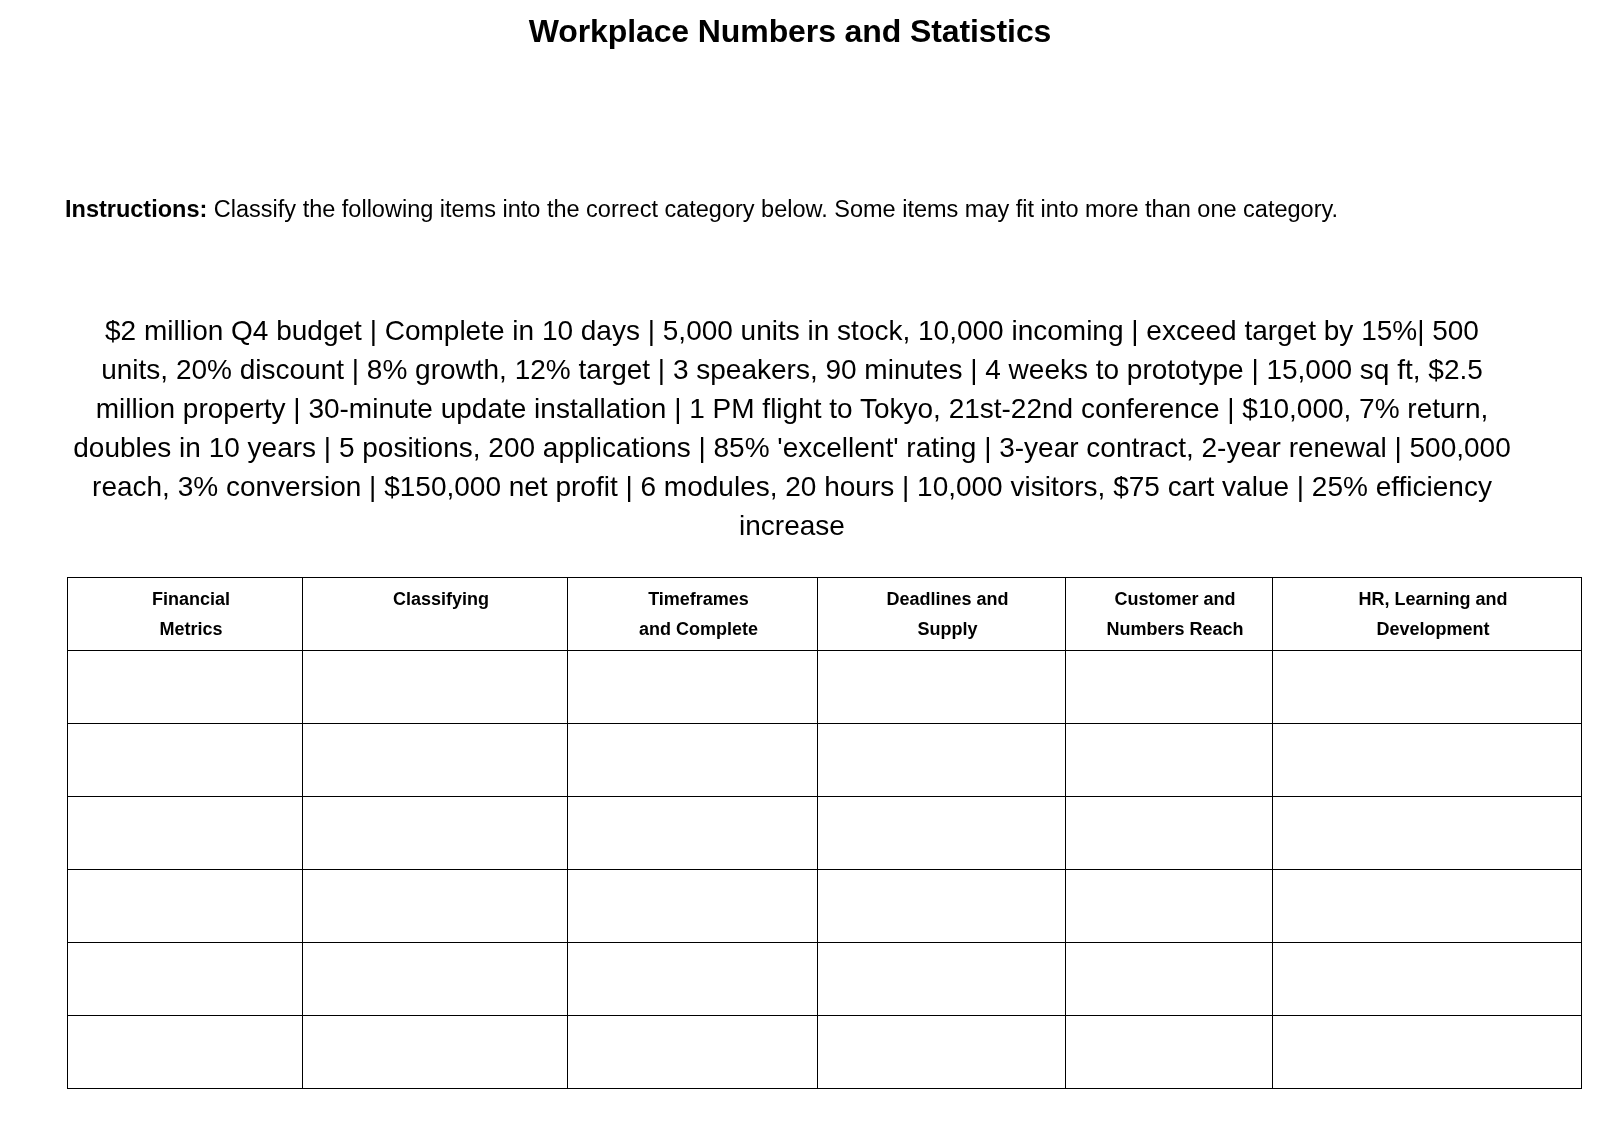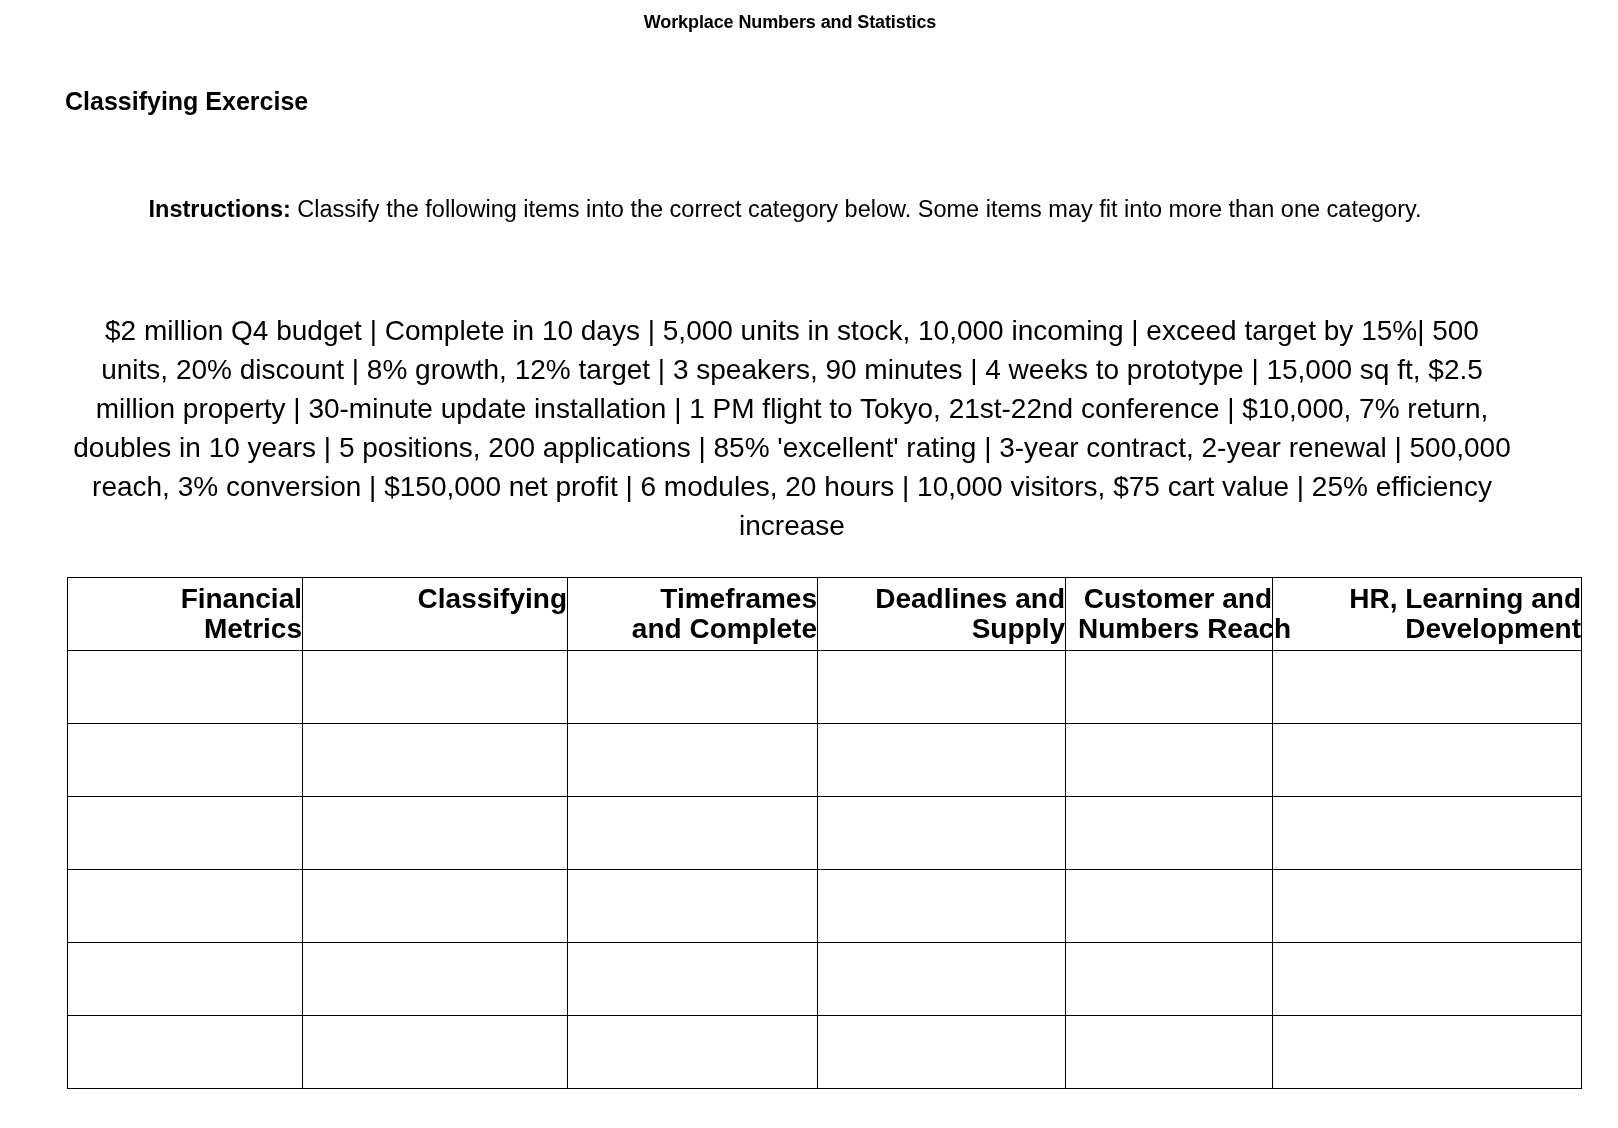--- a/index.html
+++ b/index.html
@@ -22,21 +22,21 @@
     overflow: hidden;
   }
 
   
   .doc-title {
     position: absolute;
     top: 12px;
     left: 0;
     width: 1580px;
     text-align: center;
-    font-size: 18px;
+    font-size: 32px;
     font-weight: bold;
     letter-spacing: -0.1px;
     line-height: 1.2;
   }
 
   
   .section-heading {
     position: absolute;
     top: 86px;
     left: 65px;
@@ -46,21 +46,21 @@
   }
 
   
   .instructions {
     position: absolute;
     top: 165px;
     left: 65px;
     width: 1440px;
     font-size: 23.5px;
     line-height: 41px;
-    text-align: center;
+    text-align: left;
   }
   .instructions .lead {
     font-weight: bold;
   }
 
   
   .items-block {
     position: absolute;
     top: 283px;
     left: 68px;
@@ -79,22 +79,22 @@
     border-collapse: collapse;
     table-layout: fixed;
   }
   .classify-table td,
   .classify-table th {
     border: 1px solid #000000;
     padding: 0;
     vertical-align: top;
   }
   .classify-table thead th {
-    text-align: right;
-    font-size: 28px;
+    text-align: center;
+    font-size: 18px;
     font-weight: bold;
     line-height: 30px;
     padding: 6px 0 6px 12px;
     height: 50px;
     vertical-align: top;
   }
   .classify-table tbody td {
     height: 72px;
   }
   
@@ -107,21 +107,20 @@
 
   .hdr-line { display: block; white-space: nowrap; }
 </style>
 </head>
 <body>
 
 <div class="page">
 
   <div class="doc-title">Workplace Numbers and Statistics</div>
 
-  <div class="section-heading">Classifying Exercise</div>
 
   <p class="instructions"><span class="lead">Instructions:</span><span> Classify the following items into the correct category below. Some items may fit into more than one category.</span></p>
 
   <p class="items-block">$2 million Q4 budget |  Complete in 10 days | 5,000 units in stock, 10,000 incoming | exceed target by 15%| 500 units, 20% discount | 8% growth, 12% target | 3 speakers, 90 minutes | 4 weeks to prototype | 15,000 sq ft, $2.5 million property | 30-minute update installation | 1 PM flight to Tokyo, 21st-22nd conference | $10,000, 7% return, doubles in 10 years | 5 positions, 200 applications | 85% 'excellent' rating | 3-year contract, 2-year renewal | 500,000 reach, 3% conversion | $150,000 net profit | 6 modules, 20 hours | 10,000 visitors, $75 cart value | 25% efficiency increase</p>
 
   <table class="classify-table">
     <colgroup>
       <col class="col-1">
         <col class="col-2">
         <col class="col-3">

